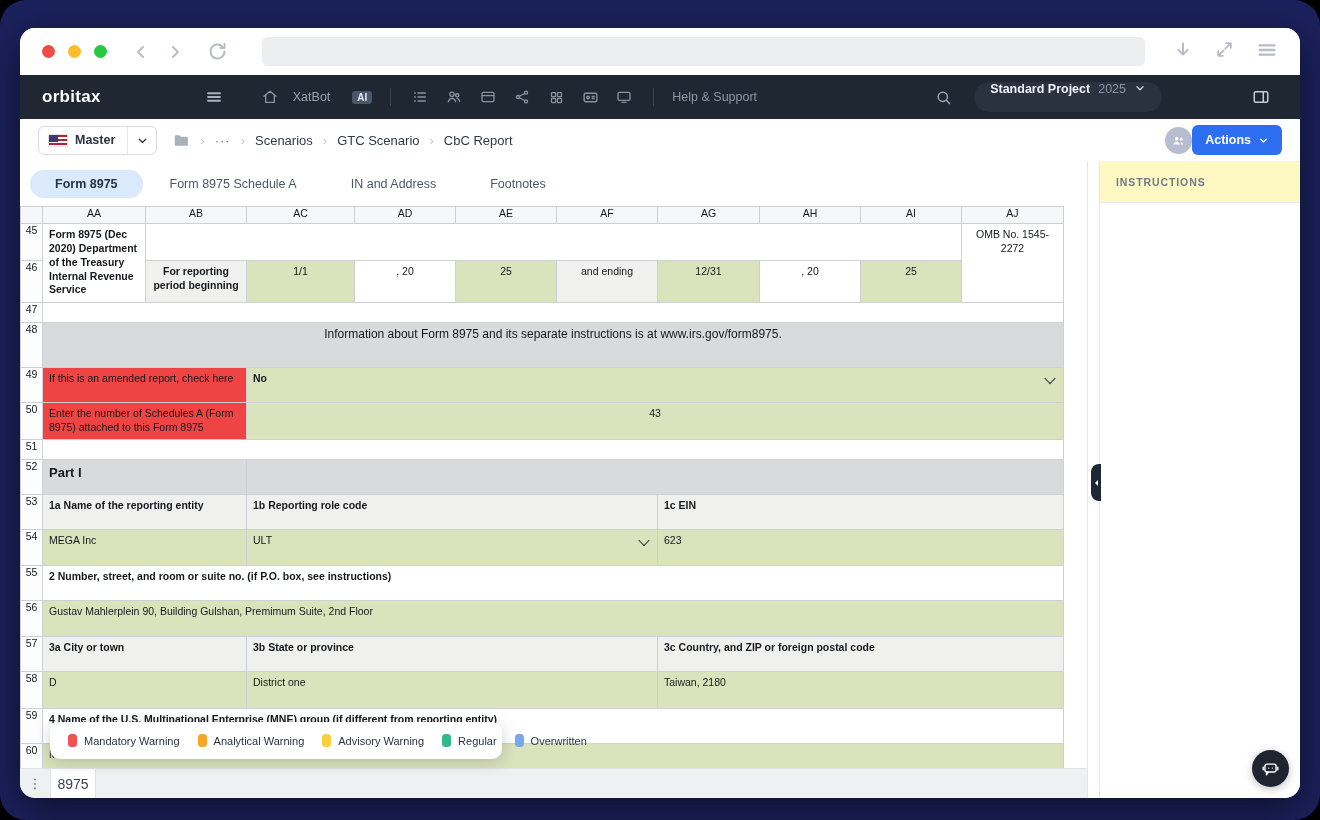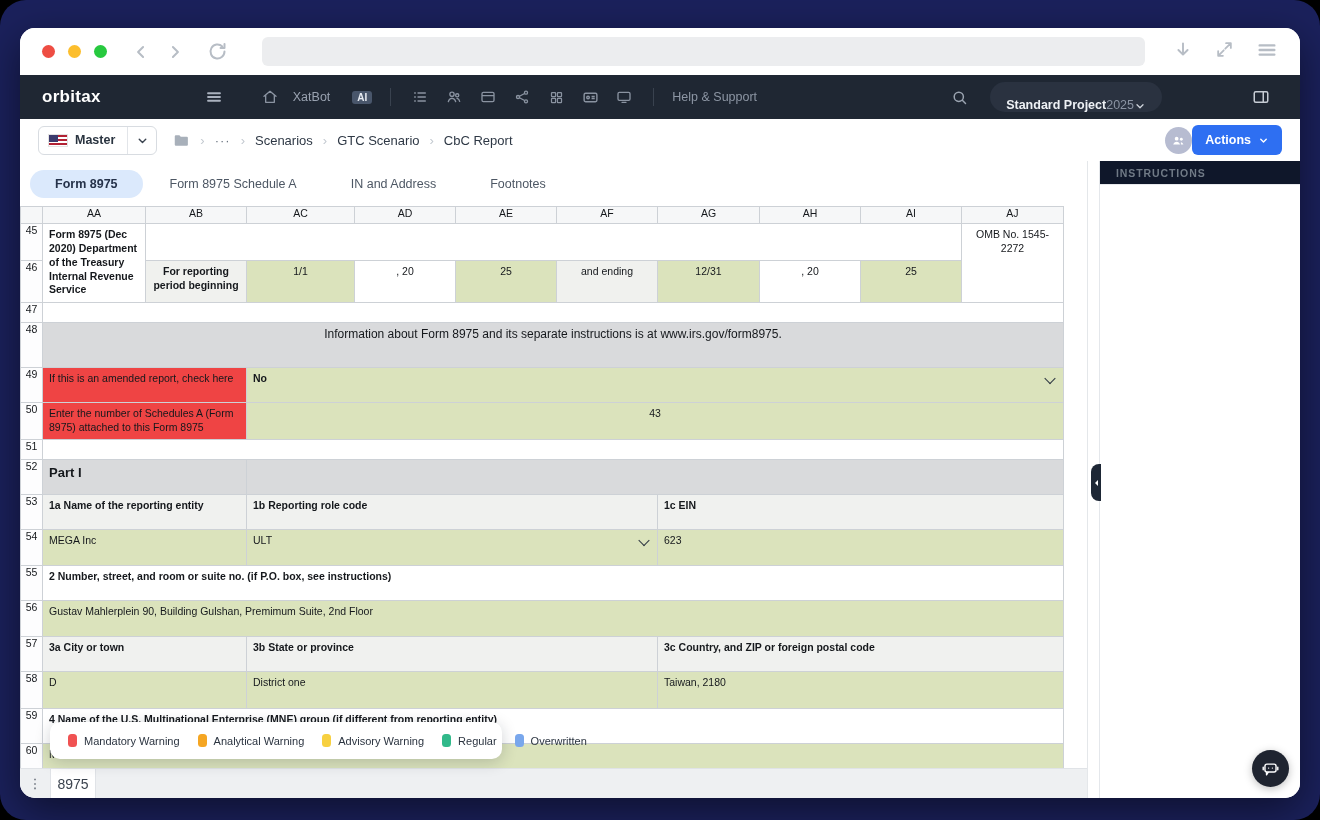--- a/index.html
+++ b/index.html
@@ -20,21 +20,21 @@
   
   .navbar{height:44px;background:#1f2733;display:flex;align-items:center;padding:0 22px;flex:none;color:#8a93a1;}
   .logo{color:#fff;font-size:17px;font-weight:bold;letter-spacing:.3px;margin-right:96px;}
   .nav-ico{width:34px;display:flex;justify-content:center;align-items:center;color:#8a93a1;}
   .nav-ico svg{display:block;}
   .xatbot{display:flex;align-items:center;gap:22px;font-size:12.5px;color:#99a2b0;margin:0 6px;}
   .ai-badge{background:#49566b;color:#e8ecf2;font-size:10px;font-weight:bold;border-radius:3px;padding:1px 5px;}
   .vdiv{width:1px;height:18px;background:#39424f;margin:0 12px;}
   .help{font-size:12.5px;color:#8d96a4;margin-left:6px;}
   .nav-spacer{flex:1;}
-  .proj-pill{display:flex;align-items:flex-end;background:#2a3240;border-radius:16px;height:30px;padding:0 16px;margin:0 14px;font-size:12.5px;}
+  .proj-pill{display:flex;align-items:flex-start;gap:8px;background:#2a3240;border-radius:16px;height:30px;padding:0 16px;margin:0 14px;font-size:12.5px;}
   .proj-name{color:#eef1f5;font-weight:bold;}
   .proj-year{color:#8b94a3;}
 
   
   .toolbar{height:42px;display:flex;align-items:center;padding:0 18px;flex:none;background:#fff;}
   .entity-select{display:flex;align-items:center;height:29px;border:1px solid #d8dce1;border-radius:6px;overflow:hidden;margin-right:16px;}
   .flag{width:20px;height:13px;margin:0 7px 0 9px;position:relative;background:repeating-linear-gradient(#b22234 0 2px,#fff 2px 4px);border:1px solid #e3e3e3;}
   .flag::after{content:"";position:absolute;left:0;top:0;width:9px;height:7px;background:#3c3b6e;}
   .entity-label{font-size:12.5px;color:#2a3440;font-weight:bold;padding-right:12px;}
   .entity-div{width:1px;align-self:stretch;background:#e2e5e9;}
@@ -44,21 +44,21 @@
   .crumb-dots{color:#6b7480;letter-spacing:1px;}
   .toolbar-right{margin-left:auto;display:flex;align-items:center;}
   .avatar{width:27px;height:27px;border-radius:50%;background:#b7bcd1;display:flex;align-items:center;justify-content:center;color:#fff;}
   .actions-btn{display:flex;align-items:center;gap:7px;background:#2e6ff2;color:#fff;font-size:12.5px;font-weight:bold;height:30px;border-radius:6px;padding:0 13px;border:none;}
 
   
   .content{flex:1;display:flex;min-height:0;}
   .main{width:1068px;flex:none;border-right:1px solid #e4e7ea;display:flex;flex-direction:column;min-height:0;}
   .gutterstrip{width:11px;flex:none;background:#fff;}
   .panel{flex:1;border-left:1px solid #e4e7eb;display:flex;flex-direction:column;position:relative;background:#fff;}
-  .panel-hd{height:24px;background:#0f172a;border-bottom:1px solid #e7e9ec;display:flex;align-items:center;padding-left:16px;font-size:10.5px;font-weight:bold;letter-spacing:.9px;color:#707a86;}
+  .panel-hd{height:42px;background:#fef9c3;border-bottom:1px solid #e7e9ec;display:flex;align-items:center;padding-left:16px;font-size:10.5px;font-weight:bold;letter-spacing:.9px;color:#707a86;}
   .panel-handle{position:absolute;left:-9px;top:303px;width:10px;height:37px;background:#1d2735;border-radius:8px 0 0 8px;display:flex;align-items:center;justify-content:center;}
   .panel-handle::after{content:"";width:0;height:0;border:3.5px solid transparent;border-right-color:#fff;margin-right:2px;}
 
   
   .tabsrow{height:45px;display:flex;align-items:center;padding-left:10px;flex:none;}
   .tab{font-size:12.5px;color:#4d5764;padding:0 27px;height:28px;display:flex;align-items:center;}
   .tab.active{background:#dbe9fc;color:#25324a;font-weight:bold;border-radius:14px;padding:0 25px;}
 
   
   .sheetwrap{flex:1;overflow:hidden;position:relative;min-height:0;}

